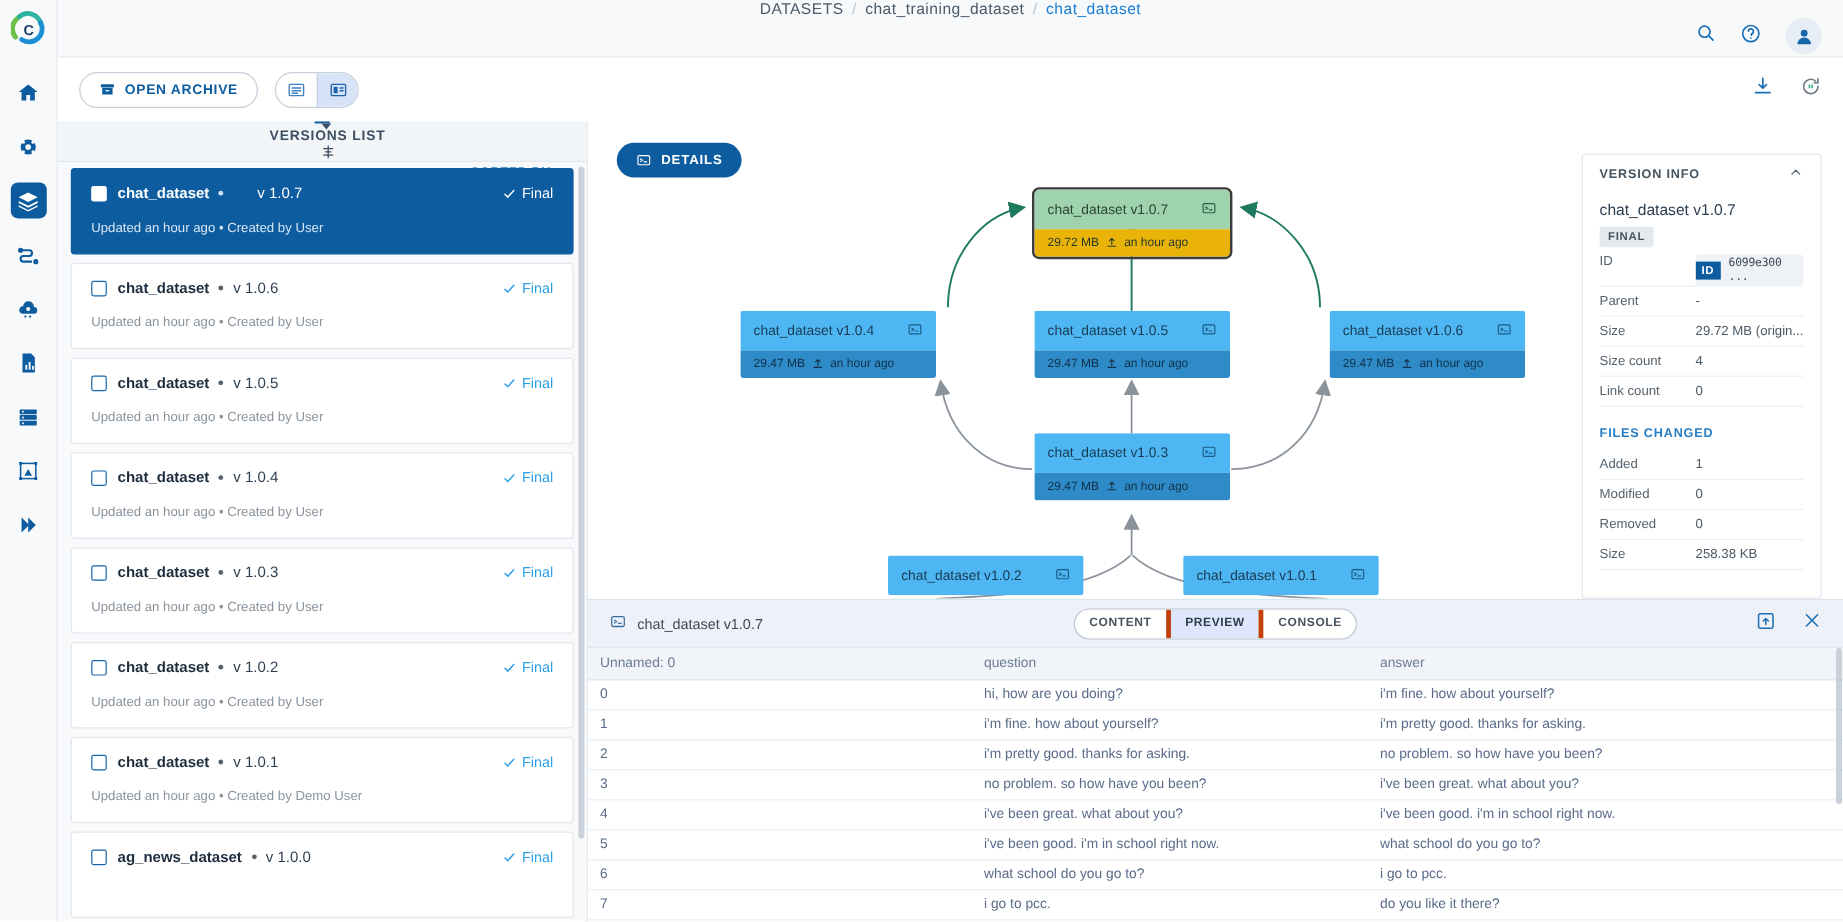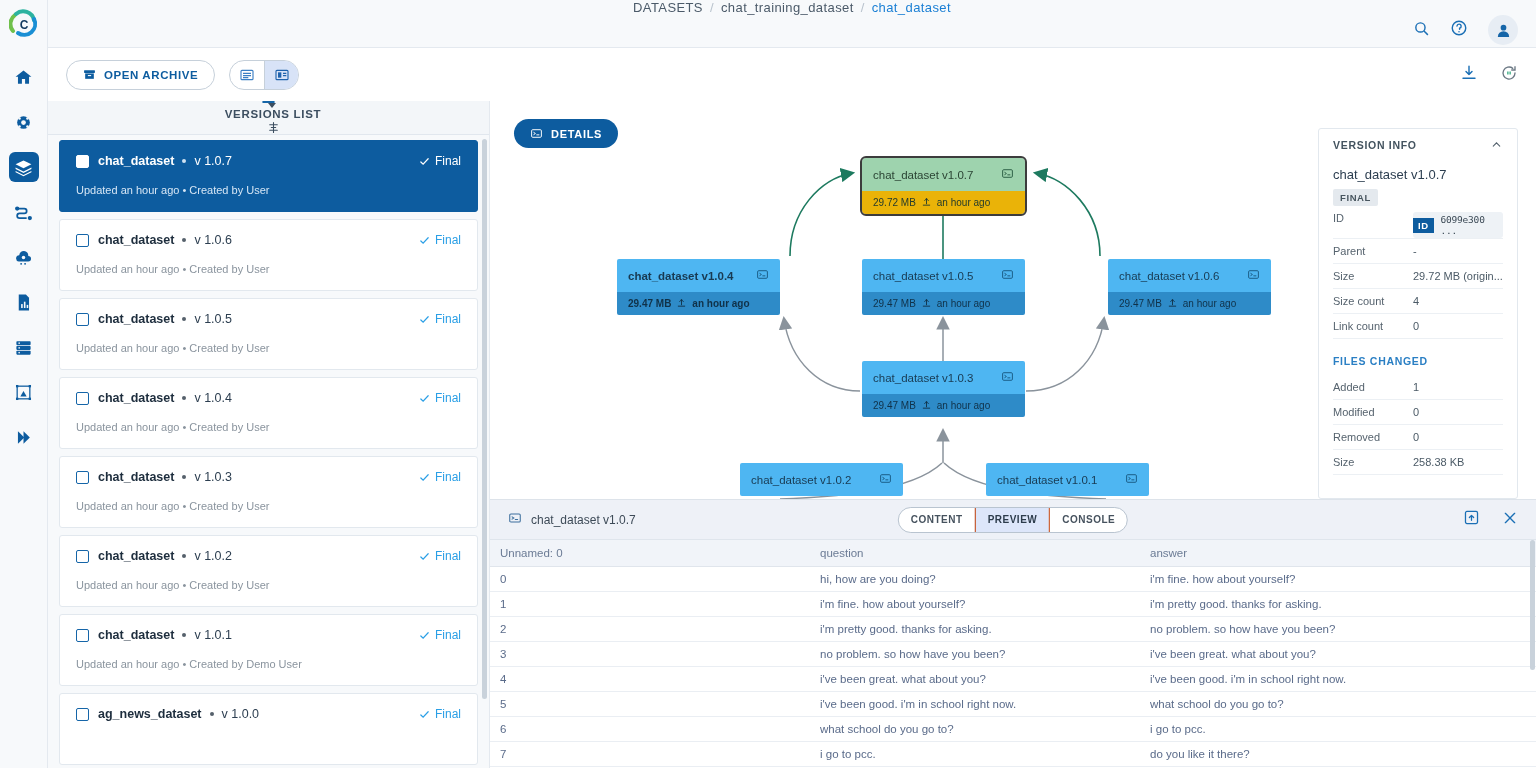--- a/index.html
+++ b/index.html
@@ -83,21 +83,21 @@
     height: 72px; padding: 13px 16px 0 16px; cursor: pointer;
   }
   .vcard:first-child { margin-top: 5px; }
   .vcard.sel { background: #0d5c9f; border-color: #0d5c9f; }
   .vrow1 { display: flex; align-items: center; }
   .vname { font-size: 12.5px; font-weight: bold; color: #1d2d3d; }
   .vcard.sel .vname { color: #fff; }
   .vdot { width: 4px; height: 4px; border-radius: 50%; background: #55606b; margin: 0 8px; }
   .vcard.sel .vdot { background: #cfe2f2; }
   .vver { font-size: 12.5px; color: #2c3e50; }
-  .vcard.sel .vver { color: #fff; }
+  .vcard.sel .vver { color: #fff; margin-left: 20px; }
   .vstatus { margin-left: auto; font-size: 12px; color: #2a9fe6; display: flex; align-items: center; gap: 5px; }
   .vcard.sel .vstatus { color: #ffffff; }
   .vmeta { margin-top: 16px; font-size: 11px; color: #8a949e; }
   .vcard.sel .vmeta { color: #d6e6f5; }
   .vscroll { position: absolute; right: 2px; top: 4px; width: 5px; height: 560px; background: #c9d2db; border-radius: 3px; }
 
   
   .graph {
     position: absolute; left: 490px; top: 101px; width: 1046px; height: 398px;
     background: #ffffff; overflow: hidden;
@@ -138,21 +138,21 @@
 
   
   .bottom {
     position: absolute; left: 490px; top: 499px; width: 1046px; height: 269px;
     background: #fff; border-top: 1px solid #dde3ea;
   }
   .bp-head { height: 40px; background: #eef1f7; display: flex; align-items: center; padding: 0 18px; border-bottom: 1px solid #dfe5ec; }
   .bp-title { font-size: 12px; color: #3d4a57; display: flex; align-items: center; gap: 9px; }
   .bp-tabs { position: absolute; left: 50%; transform: translateX(-50%); height: 26px; border: 1px solid #b9c4d0; border-radius: 13px; display: flex; overflow: hidden; background: #fff; }
   .bp-tab { padding: 0 12px; display: flex; align-items: center; font-size: 10px; font-weight: bold; letter-spacing: .5px; color: #46525e; cursor: pointer; }
-  .bp-tab + .bp-tab { border-left: 1px solid #c2410c; }
+  .bp-tab + .bp-tab { border-left: 4px solid #c2410c; }
   .bp-tab.active { background: #dde6fa; color: #2d3c4c; }
   .bp-actions { margin-left: auto; display: flex; align-items: center; gap: 22px; }
 
   table { width: 100%; border-collapse: collapse; table-layout: fixed; }
   th { background: #f1f4f9; text-align: left; font-weight: normal; font-size: 11.5px; color: #6b7b95; padding: 7px 10px; border-bottom: 1px solid #e0e5ec; }
   td { font-size: 11.5px; color: #5a6b8a; padding: 6px 10px; border-bottom: 1px solid #eaeef3; }
   .tbl-wrap { height: 229px; overflow: hidden; position: relative; }
   .tbl-scroll { position: absolute; right: 1px; top: 0; width: 5px; height: 130px; background: #c9d2db; border-radius: 3px; }
   .col-a { width: 320px; }
   .col-b { width: 330px; }
@@ -510,21 +510,21 @@
               </svg></span>
           </div>
           <div class="nfoot">
             <span>29.72 MB</span>
             <span><svg width="11" height="11" viewBox="0 0 24 24" fill="none" stroke="currentColor" stroke-width="2" stroke-linecap="round">
                 <path d="M12 17V6m0 0l-4 4m4-4l4 4M5 20h14"></path>
               </svg></span>
             <span>an hour ago</span>
           </div>
         </div>
-        <div class="node blue" style="left: 127px; top: 158px; font-weight: bold;">
+        <div class="node blue" style="left: 127px; top: 158px;">
           <div class="nhead">
             <span>chat_dataset v1.0.4</span>
             <span class="nterm"><svg width="13" height="13" viewBox="0 0 24 24" fill="none" stroke="#1a5c85" stroke-width="1.8">
                 <rect x="3" y="5" width="18" height="14" rx="2"></rect>
                 <path d="M7 10l3 2-3 2M12.5 14.5h4" stroke-linecap="round"></path>
               </svg></span>
           </div>
           <div class="nfoot">
             <span>29.47 MB</span>
             <span><svg width="11" height="11" viewBox="0 0 24 24" fill="none" stroke="currentColor" stroke-width="2" stroke-linecap="round">

